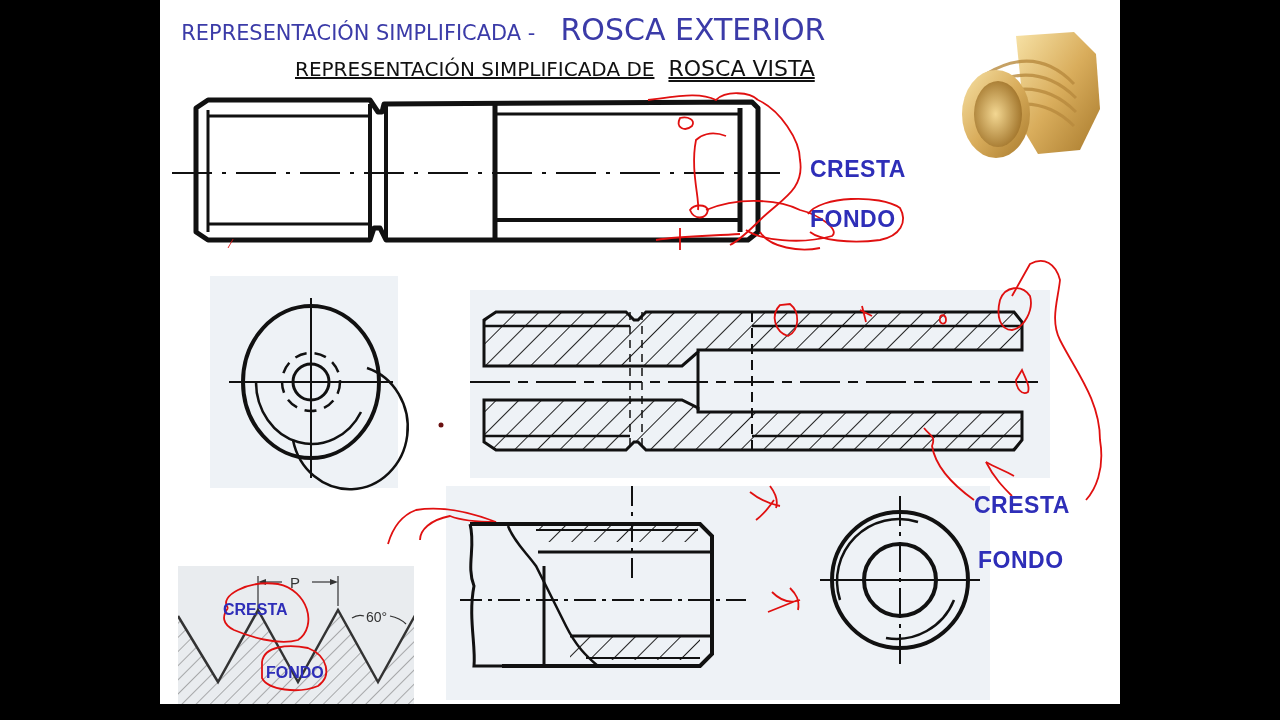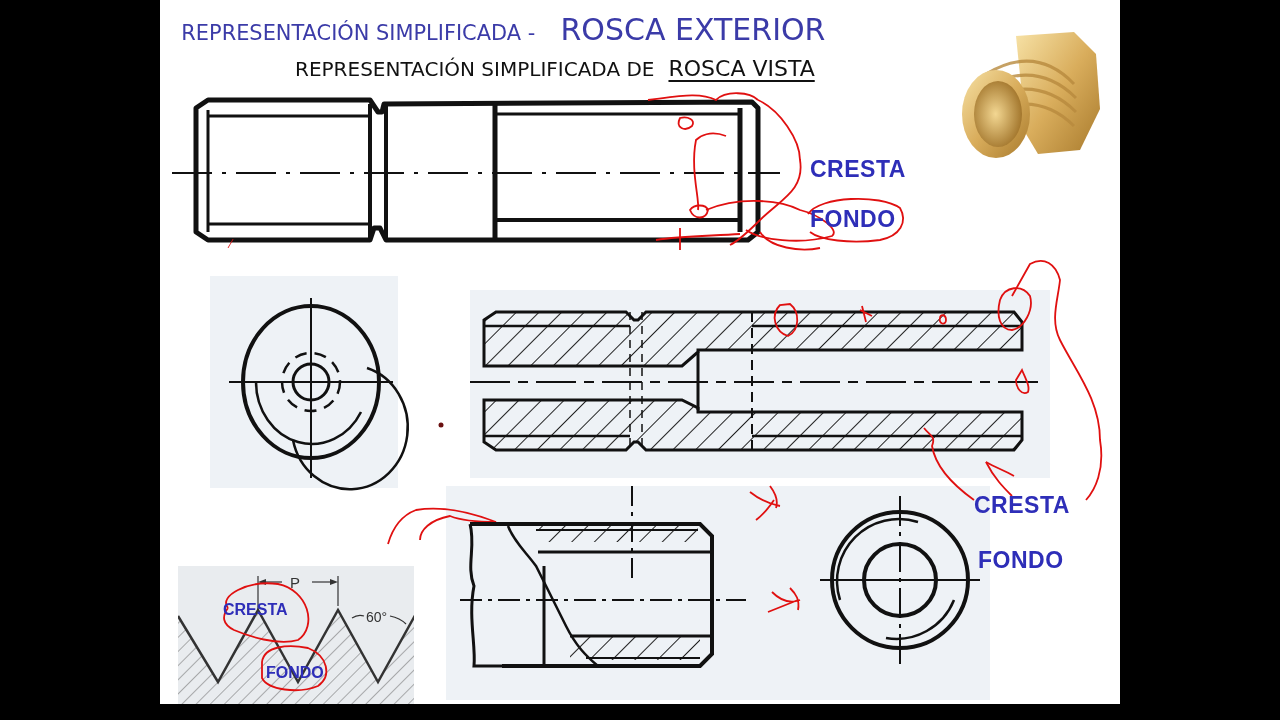--- a/index.html
+++ b/index.html
@@ -1,21 +1,21 @@
 <!DOCTYPE html>
 <html><head>
 <meta charset="utf-8">
 <style>
   html,body{margin:0;padding:0;background:#000;}
   body{width:1280px;height:720px;position:relative;overflow:hidden;font-family:"Liberation Sans",sans-serif;}
   .page{position:absolute;left:160px;top:0;width:960px;height:704px;background:#fff;overflow:hidden;}
   .title-main{position:absolute;left:12px;top:12px;white-space:nowrap;color:#3b3ba8;font-family:"DejaVu Sans",sans-serif;}
   .title-main .t1{font-size:22px;letter-spacing:0px;transform:scaleX(0.95);display:inline-block;}
   .title-main .t2{font-size:30px;margin-left:16px;display:inline-block;}
-  .subtitle{position:absolute;left:135px;top:56px;white-space:nowrap;color:#111;font-family:"DejaVu Sans",sans-serif;font-size:20px;}
+  .subtitle{position:absolute;left:135px;top:56px;white-space:nowrap;color:#111;font-family:"DejaVu Sans",sans-serif;font-size:20px;text-decoration:underline;}
   .subtitle .s2{margin-left:14px;font-size:22px;text-decoration:underline;text-underline-offset:4px;}
   .lbl{position:absolute;color:#2e2eb8;font-weight:bold;font-family:"Liberation Sans",sans-serif;font-size:23px;letter-spacing:0.5px;}
   .lbl-sm{position:absolute;color:#2e2eb8;font-weight:bold;font-family:"Liberation Sans",sans-serif;font-size:16px;}
   svg{position:absolute;left:0;top:0;}
   .panel{position:absolute;background:#eef2f6;}
   .fitting{position:absolute;left:786px;top:14px;width:160px;height:160px;}
 </style>
 </head>
 <body>
 

